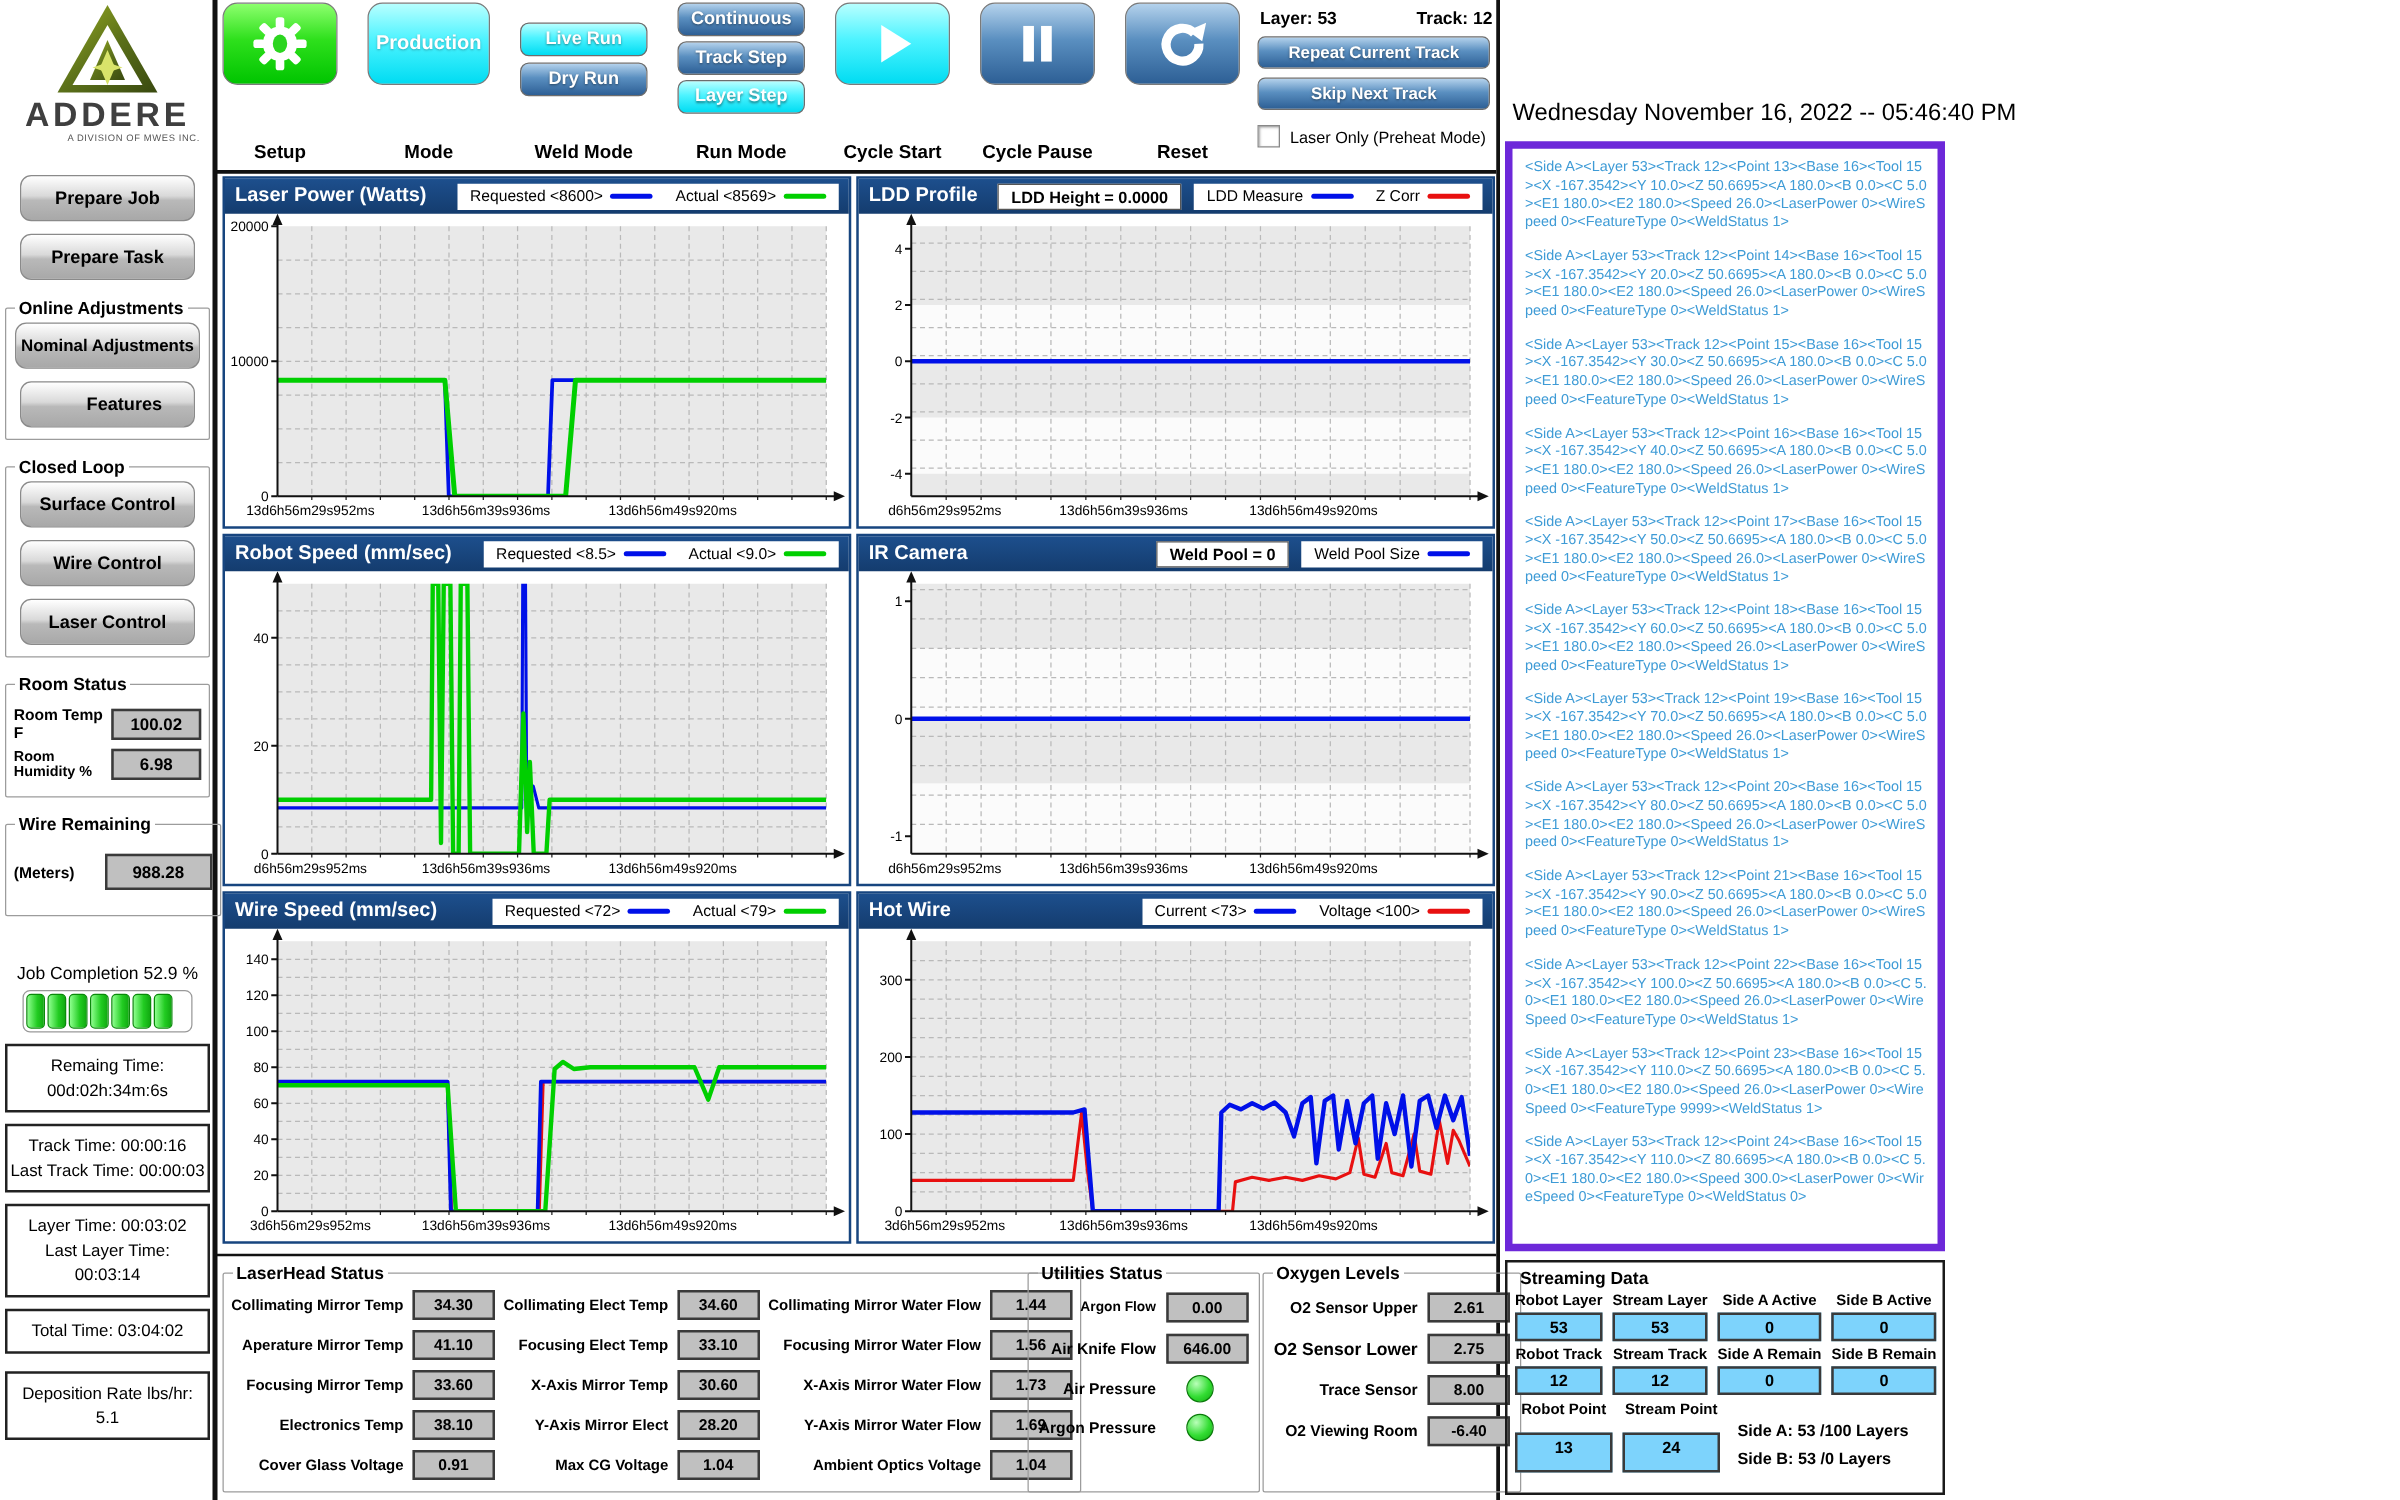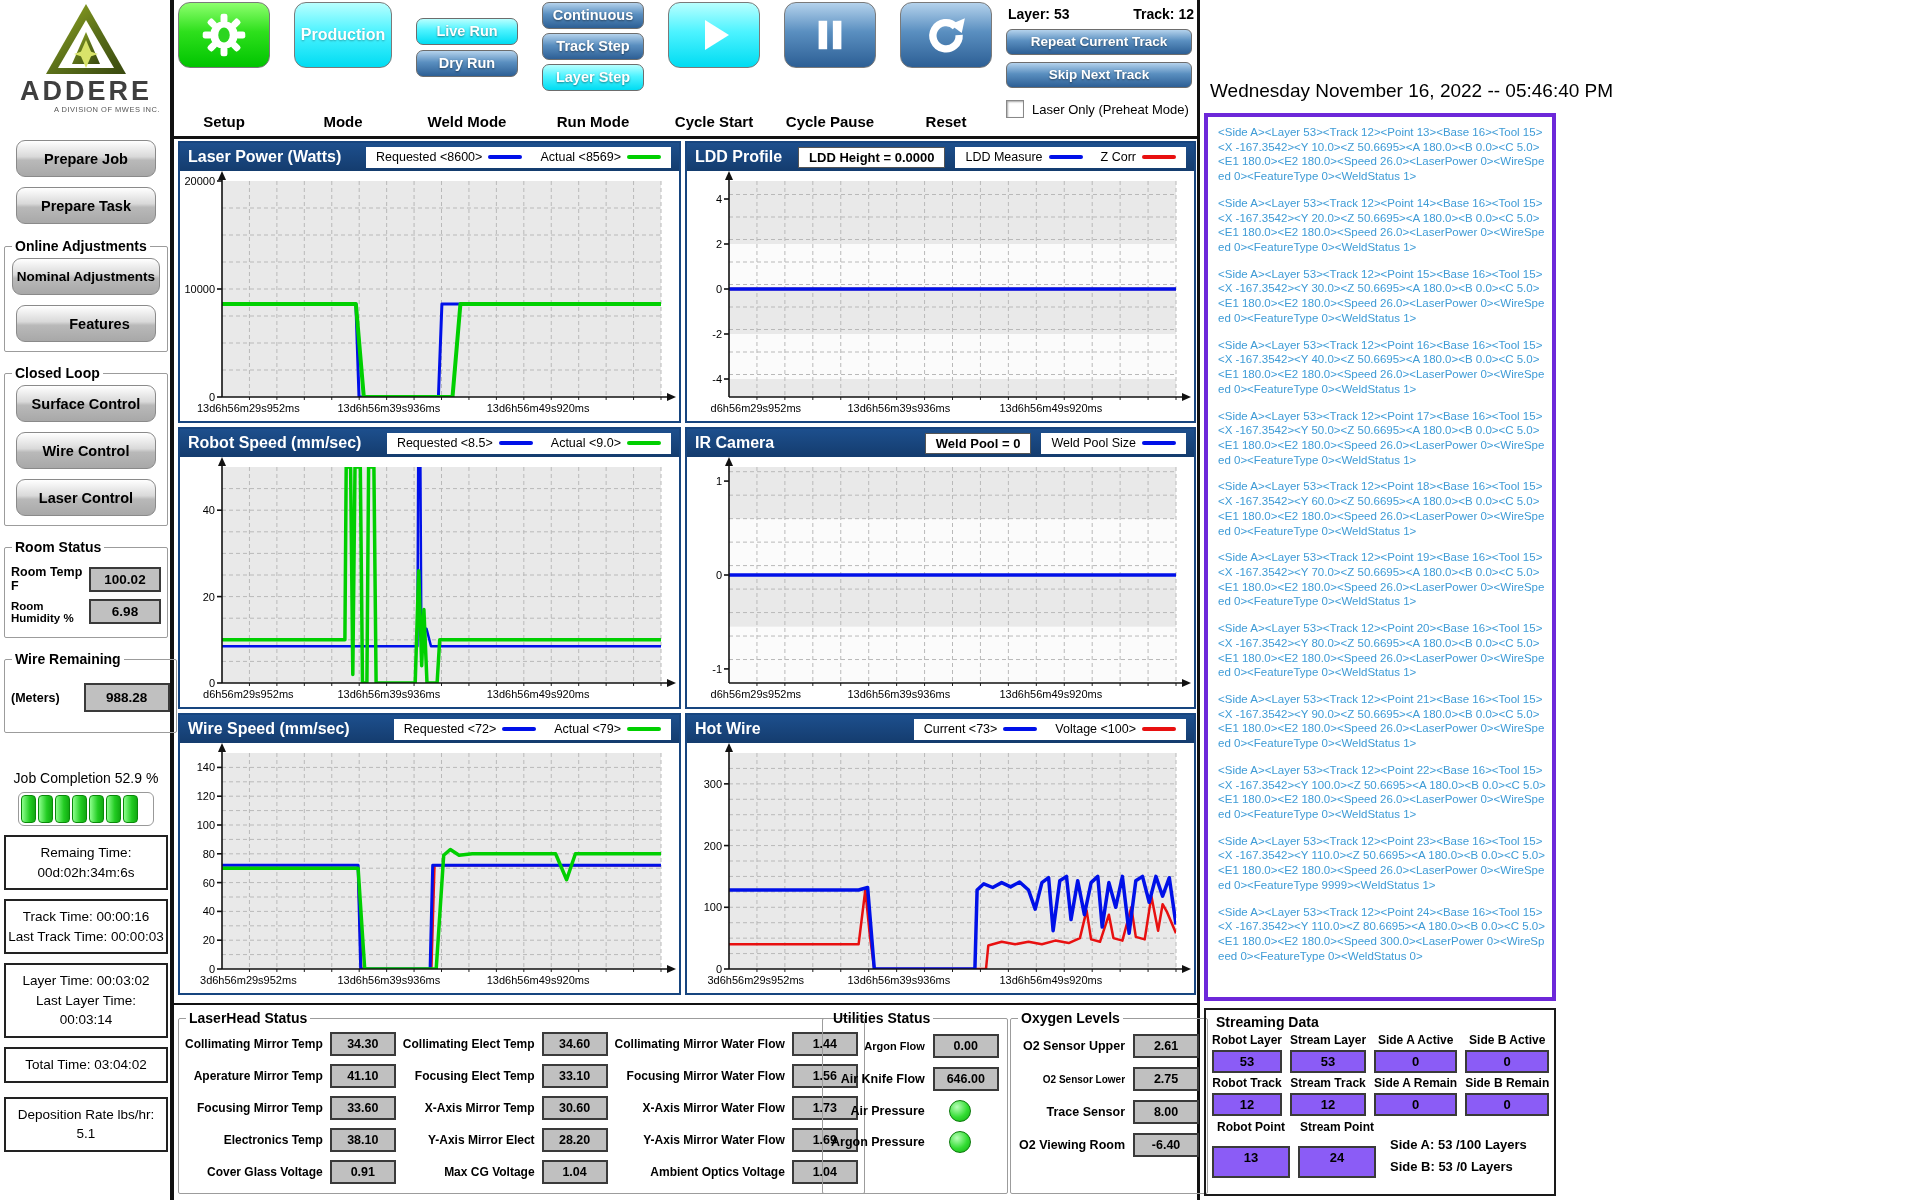--- a/index.html
+++ b/index.html
@@ -70,40 +70,40 @@
   .panel-title { font-size:16px; font-weight:bold; flex:0 0 auto; margin-right:auto; white-space:nowrap; }
   .info-box { background:#fff; color:#000; border:1px solid #555; font-weight:bold; font-size:13px;
               padding:2px 10px; white-space:nowrap; }
   .legend-box { background:#fff; color:#000; display:flex; align-items:center; gap:18px;
                 padding:2px 10px; font-size:12.5px; height:21px; }
   .leg-item { display:flex; align-items:center; gap:6px; white-space:nowrap; }
   .leg-line { display:inline-block; width:34px; height:4px; border-radius:2px; }
   svg.plot { display:block; width:100%; height:248px; }
 
   
-  .stream-panel { left:1204px; top:113px; width:352px; height:888px; border:4px solid #6d28d9;
+  .stream-panel { left:1204px; top:113px; width:352px; height:888px; border:6px solid #6d28d9;
                   padding:8px 6px 8px 10px; overflow:hidden; }
   .stream-entry { color:#3e9bd6; font-size:11.5px; line-height:1.28; word-break:break-all; margin-bottom:12px; }
 
   
   .bfield { position:absolute; top:1010px; height:184px; }
   .lh-grid { display:grid; grid-template-columns:auto 66px auto 66px auto 66px;
              column-gap:7px; row-gap:8px; align-items:center; padding:2px 2px 0 2px; }
   .lh-label { font-size:12px; font-weight:bold; text-align:right; white-space:nowrap; }
   .lh-box { background:#c0c0c0; border:2px solid #3a3a3a; font-weight:bold; font-size:12.5px; text-align:center; padding:3px 0; }
   .ut-grid { display:grid; grid-template-columns:auto 66px; column-gap:8px; row-gap:9px;
              align-items:center; padding:4px 4px 0; }
   .led { width:22px; height:22px; border-radius:50%; border:1px solid #0a7a0a; margin-left:16px;
          background:radial-gradient(circle at 35% 30%, #b9ffb9, #33dd33 55%, #11aa11); }
 
   .streamdata { left:1204px; top:1008px; width:352px; height:188px; border:2px solid #1a1a1a; padding:3px 6px; }
   .sd-title { font-size:14px; font-weight:bold; margin:1px 0 3px 4px; }
   .sd-grid { display:grid; grid-template-columns:repeat(4,1fr); column-gap:8px; row-gap:3px; }
   .sd-head { font-size:12px; font-weight:bold; text-align:center; white-space:nowrap; }
-  .sd-box { background:#8b5cf6; border:2px solid #3a3a3a; font-weight:bold; font-size:13px; text-align:center; padding:2px 0; }
+  .sd-box { background:#7dd3fc; border:2px solid #3a3a3a; font-weight:bold; font-size:13px; text-align:center; padding:2px 0; }
   .sd-bottom { display:flex; margin-top:4px; }
   .sd-bl { display:grid; grid-template-columns:repeat(2,78px); column-gap:8px; row-gap:3px; }
   .sd-totals { margin-left:14px; font-size:13px; font-weight:bold; line-height:1.7; padding-top:14px; white-space:nowrap; }
 </style>
 </head>
 <body>
 
 <div class="vline" style="left:170px;top:0;width:4px;height:1200px;"></div>
 <div class="vline" style="left:1197px;top:0;width:3px;height:1200px;"></div>
 <div class="hline" style="left:173px;top:136px;width:1024px;height:3px;"></div>
@@ -845,21 +845,21 @@
       <span class="lh-label" style="font-size: 12.5px;">Argon Pressure</span>
       <span class="led"></span>
     </div>
 </fieldset>
 
 <fieldset class="bfield" style="left:1010px;width:186px;">
   <legend>Oxygen Levels</legend>
   <div class="ut-grid" id="oxygen-grid">
       <span class="lh-label" style="font-size: 12.5px;">O2 Sensor Upper</span>
       <span class="lh-box">2.61</span>
-      <span class="lh-label" style="font-size: 10px;">O2 Sensor Lower</span>
+      <span class="lh-label" style="font-size: 14px;">O2 Sensor Lower</span>
       <span class="lh-box">2.75</span>
       <span class="lh-label" style="font-size: 12.5px;">Trace Sensor</span>
       <span class="lh-box">8.00</span>
       <span class="lh-label" style="font-size: 12.5px;">O2 Viewing Room</span>
       <span class="lh-box">-6.40</span>
     </div>
 </fieldset>
 
 <div class="abs streamdata">
   <div class="sd-title">Streaming Data</div>

